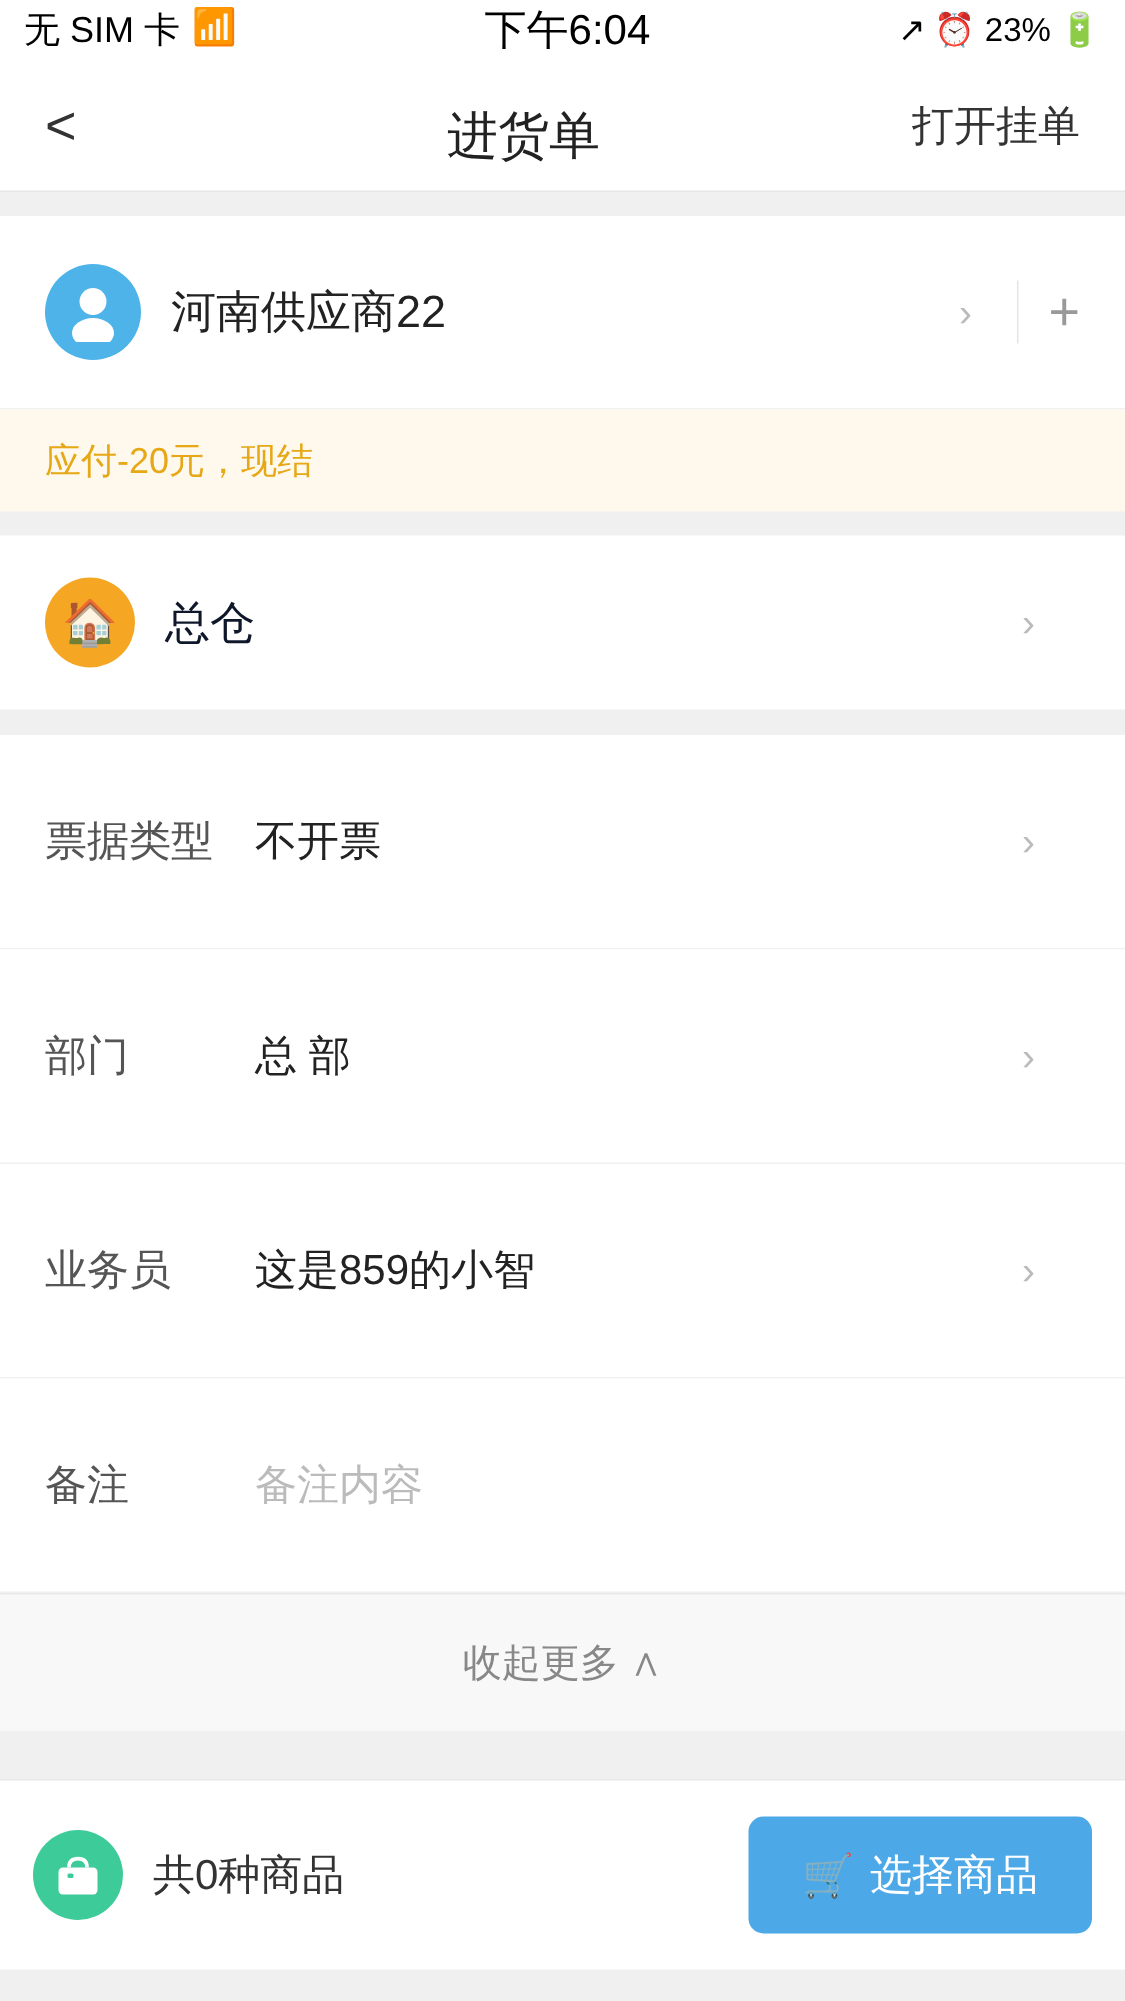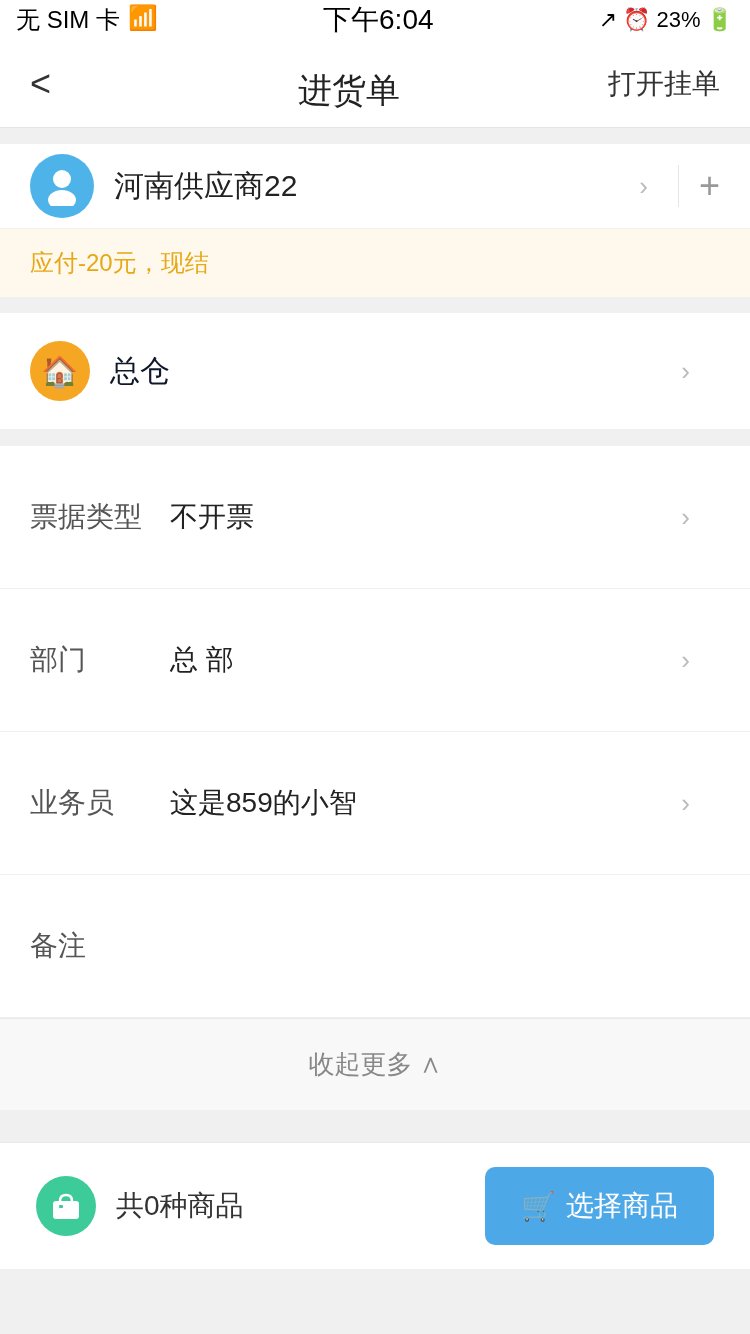--- a/index.html
+++ b/index.html
@@ -66,21 +66,21 @@
     
     .card {
       background: #fff;
       margin-bottom: 0;
     }
 
     
     .supplier-row {
       display: flex;
       align-items: center;
-      padding: 10px 30px;
+      padding: 32px 30px;
       background: #fff;
       border-bottom: 1px solid #f0f0f0;
     }
     .supplier-avatar {
       width: 64px;
       height: 64px;
       border-radius: 50%;
       background: #4db3e8;
       display: flex;
       align-items: center;
@@ -174,21 +174,21 @@
       color: #888;
       gap: 8px;
       cursor: pointer;
       border-top: 1px solid #e8e8e8;
     }
 
     
     .bottom-bar {
       display: flex;
       align-items: center;
-      padding: 24px 36px;
+      padding: 24px 22px;
       background: #fff;
       border-top: 1px solid #e8e8e8;
       margin-top: 16px;
     }
     .product-icon {
       width: 60px;
       height: 60px;
       border-radius: 50%;
       background: #3ecb9a;
       display: flex;
@@ -293,20 +293,21 @@
     </div>
 
     <div class="form-row">
       <div class="form-label">业务员</div>
       <div class="form-value">这是859的小智</div>
       <div class="row-chevron">›</div>
     </div>
 
     <div class="form-row">
       <div class="form-label">备注</div>
+      <div class="form-value placeholder">备注内容</div>
     </div>
 
     <div class="collapse-row">
       <span>收起更多 ∧</span>
     </div>
   </div>
 
   <div class="separator"></div>
 
   <div class="bottom-bar">

